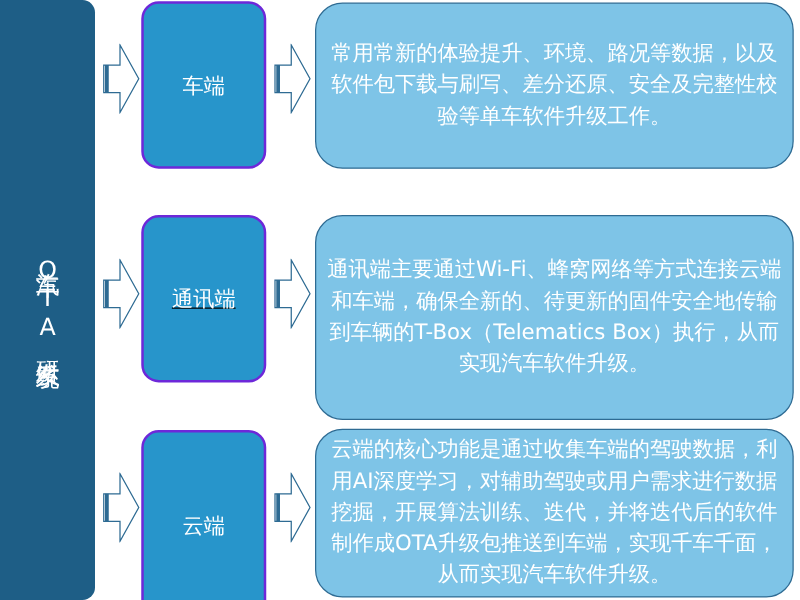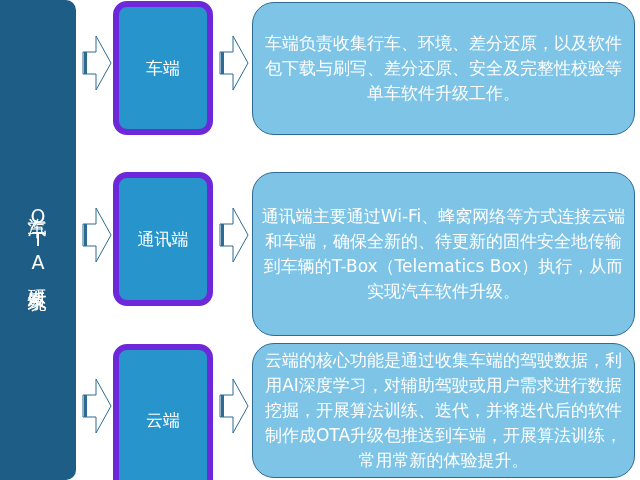--- a/index.html
+++ b/index.html
@@ -2,21 +2,21 @@
 <html><head>
 <meta charset="utf-8">
 <style>
   html, body { margin:0; padding:0; }
   body { width:640px; height:480px; background:#ffffff; position:relative; overflow:hidden;
          font-family:"DejaVu Sans", sans-serif; }
   .root-bar { position:absolute; left:0; top:0; width:76px; height:480px; background:#1e5e86;
               border-radius:0 10px 10px 0; display:flex; align-items:center; justify-content:center; }
   .root-label { color:#ffffff; font-size:19px; line-height:22px; writing-mode:vertical-rl;
                 text-orientation:upright; letter-spacing:1px; }
-  .mid { position:absolute; left:113px; width:100px; background:#2795cb; border:6px solid #6d28d9;
+  .mid { position:absolute; left:113px; width:100px; background:#2795cb; border:2px solid #6d28d9;
          border-radius:14px; display:flex; align-items:center; justify-content:center; box-sizing:border-box; }
   .mid span { color:#ffffff; font-size:17px; }
   .desc { position:absolute; left:252px; width:383px; background:#7ec4e7; border:1.5px solid #2e6b93;
           border-radius:22px; display:flex; align-items:center; justify-content:center; box-sizing:border-box;
           padding:0 8px; }
   .desc span { color:#ffffff; font-size:17px; line-height:25px; text-align:center; }
   .arrow { position:absolute; width:30px; height:56px; }
 </style>
 </head>
 <body>
@@ -30,28 +30,28 @@
   <rect x="2" y="17" width="3" height="22" fill="#2e6b93"></rect>
 </svg>
 <div class="mid" style="top:1px;height:134px;">
   <span>车端</span>
 </div>
 <svg class="arrow" style="left:219px;top:35px;" viewBox="0 0 30 56">
   <polygon points="1,17 14,17 14,1 29,28 14,55 14,39 1,39" fill="#ffffff" stroke="#2e6b93" stroke-width="1"></polygon>
   <rect x="2" y="17" width="3" height="22" fill="#2e6b93"></rect>
 </svg>
 <div class="desc" style="top:2px;height:133px;">
-  <span>车端负责收集行车、环境、差分还原，以及软件包下载与刷写、差分还原、安全及完整性校验等单车软件升级工作。</span>
+  <span>常用常新的体验提升、环境、路况等数据，以及软件包下载与刷写、差分还原、安全及完整性校验等单车软件升级工作。</span>
 </div>
 
 <svg class="arrow" style="left:82px;top:207px;" viewBox="0 0 30 56">
   <polygon points="1,17 14,17 14,1 29,28 14,55 14,39 1,39" fill="#ffffff" stroke="#2e6b93" stroke-width="1"></polygon>
   <rect x="2" y="17" width="3" height="22" fill="#2e6b93"></rect>
 </svg>
-<div class="mid" style="top:172px;height:134px;">
+<div class="mid" style="top:172px;height:134px;text-decoration:underline;">
   <span>通讯端</span>
 </div>
 <svg class="arrow" style="left:219px;top:207px;" viewBox="0 0 30 56">
   <polygon points="1,17 14,17 14,1 29,28 14,55 14,39 1,39" fill="#ffffff" stroke="#2e6b93" stroke-width="1"></polygon>
   <rect x="2" y="17" width="3" height="22" fill="#2e6b93"></rect>
 </svg>
 <div class="desc" style="top:172px;height:164px;">
   <span>通讯端主要通过Wi-Fi、蜂窝网络等方式连接云端和车端，确保全新的、待更新的固件安全地传输到车辆的T-Box（Telematics Box）执行，从而实现汽车软件升级。</span>
 </div>
 
@@ -60,14 +60,14 @@
   <rect x="2" y="17" width="3" height="22" fill="#2e6b93"></rect>
 </svg>
 <div class="mid" style="top:344px;height:153px;">
   <span>云端</span>
 </div>
 <svg class="arrow" style="left:219px;top:378px;" viewBox="0 0 30 56">
   <polygon points="1,17 14,17 14,1 29,28 14,55 14,39 1,39" fill="#ffffff" stroke="#2e6b93" stroke-width="1"></polygon>
   <rect x="2" y="17" width="3" height="22" fill="#2e6b93"></rect>
 </svg>
 <div class="desc" style="top:343px;height:135px;">
-  <span>云端的核心功能是通过收集车端的驾驶数据，利用AI深度学习，对辅助驾驶或用户需求进行数据挖掘，开展算法训练、迭代，并将迭代后的软件制作成OTA升级包推送到车端，开展算法训练，常用常新的体验提升。</span>
+  <span>云端的核心功能是通过收集车端的驾驶数据，利用AI深度学习，对辅助驾驶或用户需求进行数据挖掘，开展算法训练、迭代，并将迭代后的软件制作成OTA升级包推送到车端，实现千车千面，从而实现汽车软件升级。</span>
 </div>
 
 </body></html>

